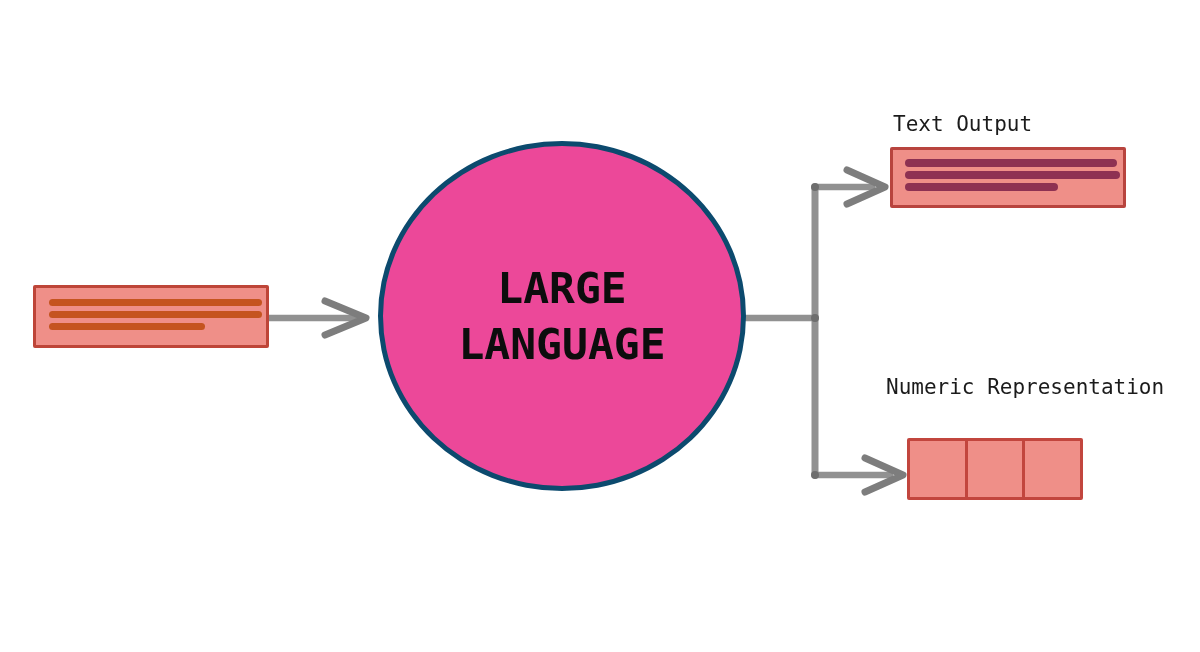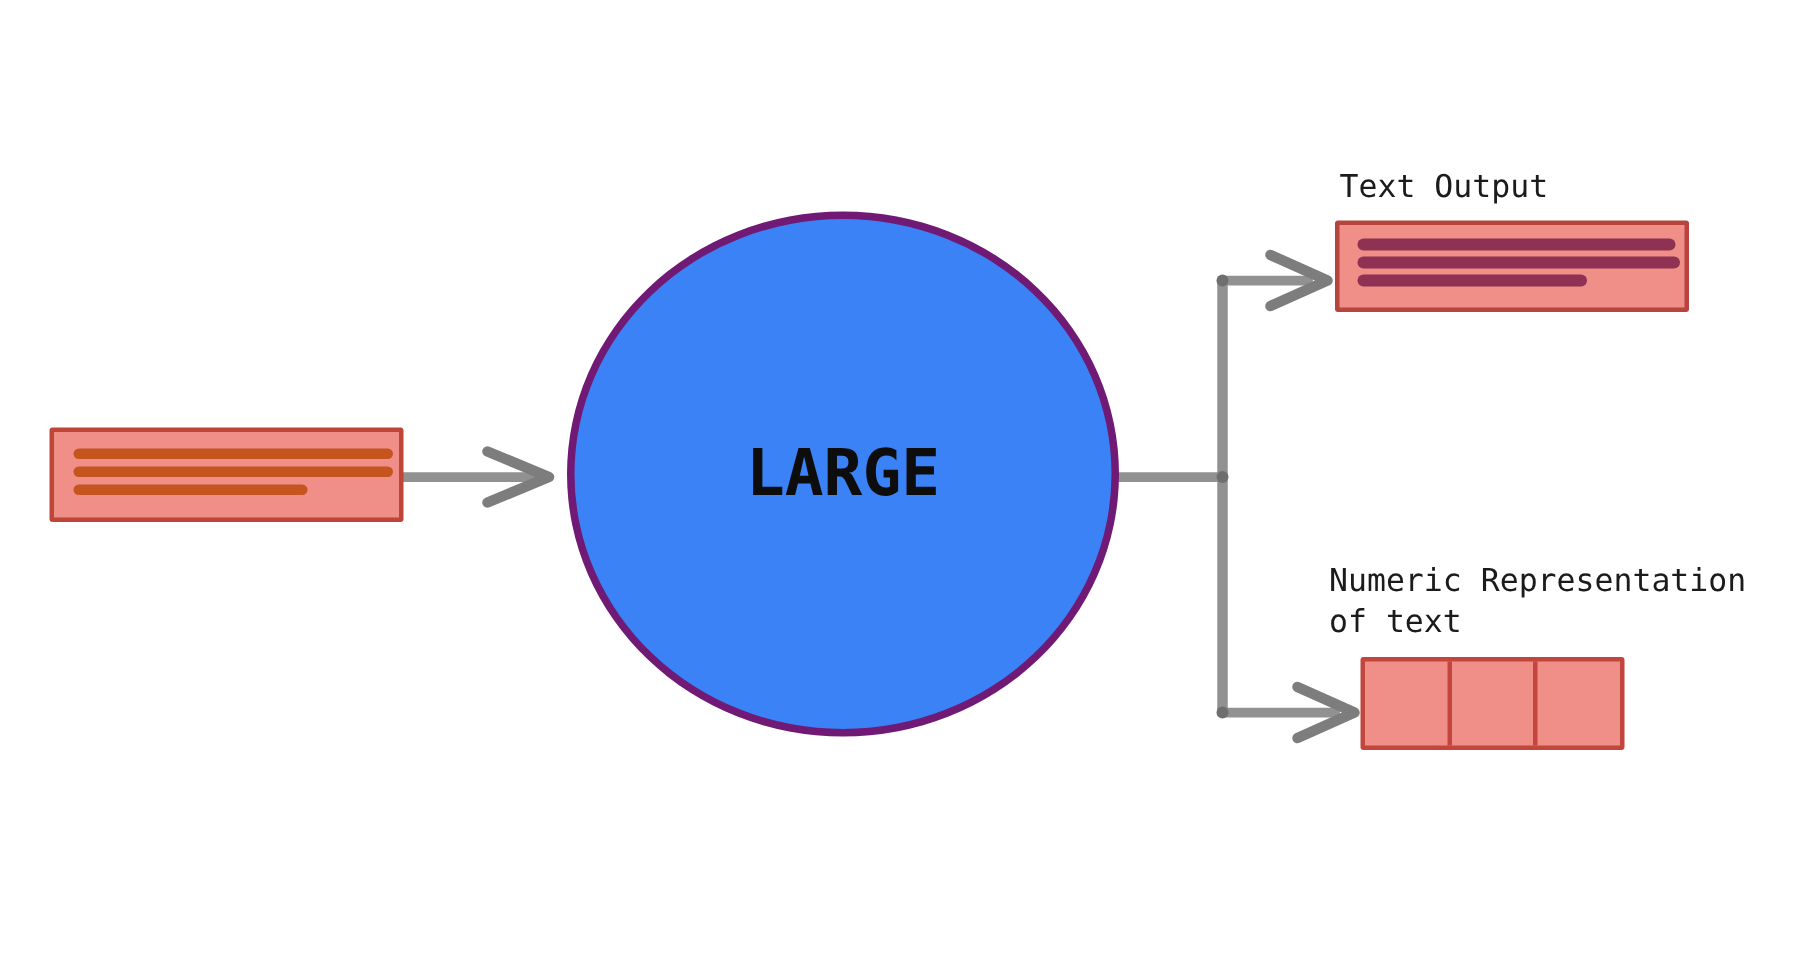--- a/index.html
+++ b/index.html
@@ -34,22 +34,22 @@
   }
   .input-box .doc-line { background: #C5541F; }
   .output-box { border-color: #B8443E; }
   .output-box .doc-line { background: #8E3152; height: 8px; }
   .llm-circle {
     position: absolute;
     left: 378px;
     top: 141px;
     width: 368px;
     height: 350px;
-    background: #3b82f6;
-    border: 5px solid #701a75;
+    background: #ec4899;
+    border: 5px solid #0c4a6e;
     border-radius: 50%;
     display: flex;
     align-items: center;
     justify-content: center;
   }
   .llm-text {
     text-align: center;
     font-size: 43px;
     font-weight: 700;
     color: #0d0d0d;
@@ -103,33 +103,33 @@
 
   <div class="doc-box input-box" style="left:33px; top:285px; width:236px; height:63px;">
     <div class="doc-line" style="left:13px; top:11px; width:213px;"></div>
     <div class="doc-line" style="left:13px; top:23px; width:213px;"></div>
     <div class="doc-line" style="left:13px; top:35px; width:156px;"></div>
   </div>
 
   <div class="llm-circle">
     <div class="llm-text">
       <div>LARGE</div>
+      <div>LANGUAGE</div>
     </div>
   </div>
 
   <div class="node-label" style="left:893px; top:111px;">Text Output</div>
   <div class="doc-box output-box" style="left:890px; top:147px; width:236px; height:61px;">
     <div class="doc-line" style="left:12px; top:9px; width:212px;"></div>
     <div class="doc-line" style="left:12px; top:21px; width:215px;"></div>
     <div class="doc-line" style="left:12px; top:33px; width:153px;"></div>
   </div>
 
   <div class="node-label" style="left:886px; top:374px;">
     <div>Numeric Representation</div>
-    <div>of text</div>
   </div>
   <div class="vector-box">
     <div class="vector-cell"></div>
     <div class="vector-cell"></div>
     <div class="vector-cell"></div>
   </div>
 
 </div>
 
 </body></html>

